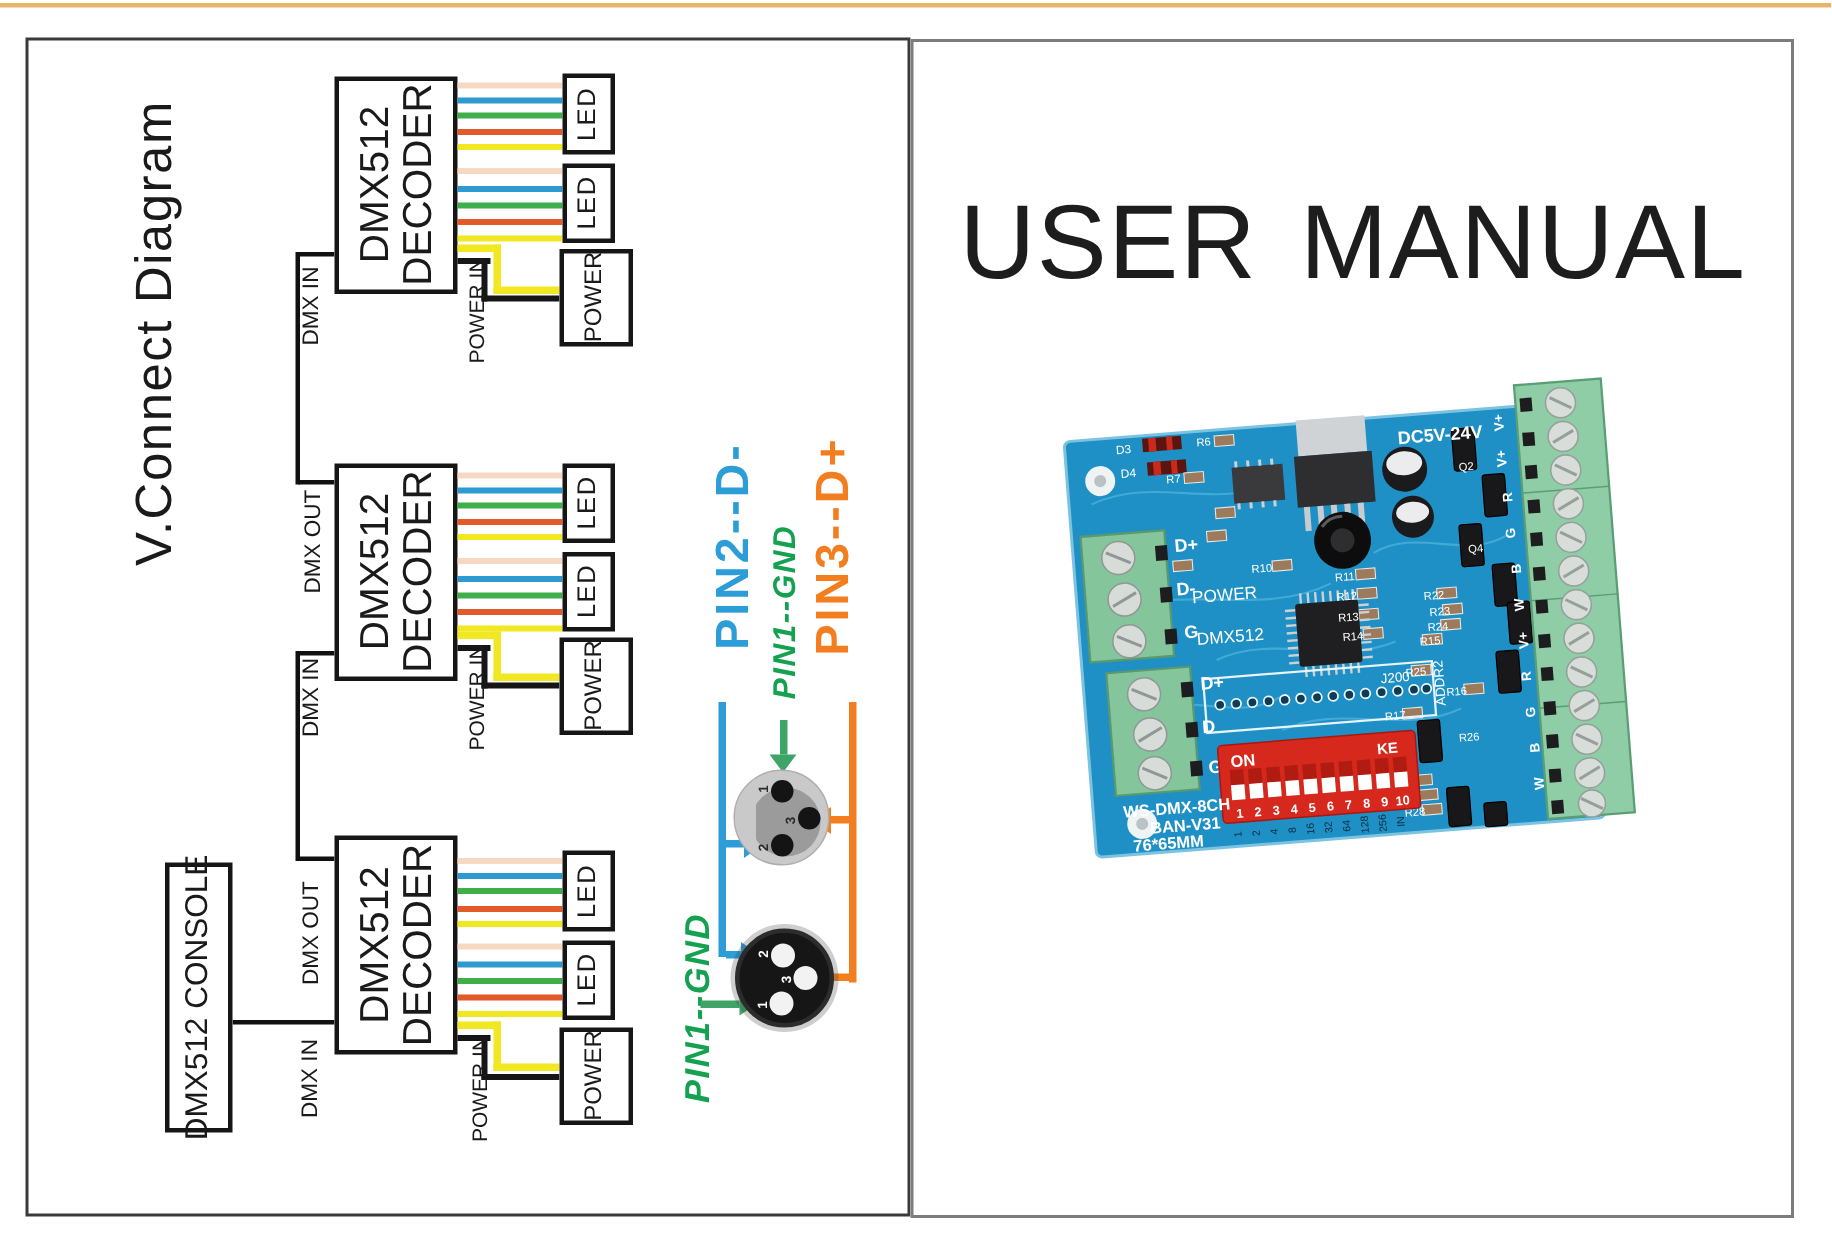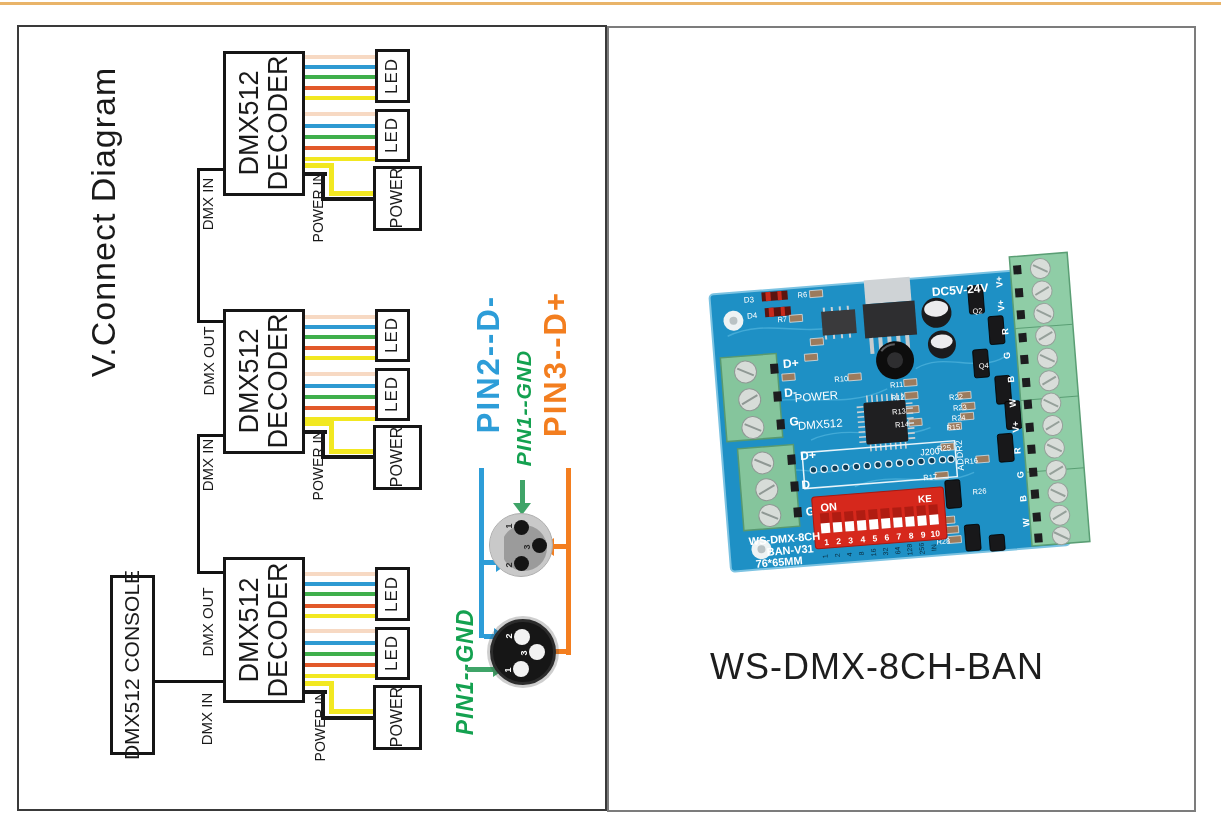--- a/index.html
+++ b/index.html
@@ -179,20 +179,21 @@
 
   <div class="xlr" style="left:490px;top:619px;width:66px;height:66px;background:#161616;border:3px solid #2c2c2c;box-shadow:0 0 0 3px rgba(60,60,60,0.25);"></div>
   <div class="pin" style="left:514px;top:629px;width:16px;height:16px;background:#f2f2f2;"></div>
   <div class="pin" style="left:529px;top:644px;width:16px;height:16px;background:#f2f2f2;"></div>
   <div class="pin" style="left:513px;top:661px;width:16px;height:16px;background:#f2f2f2;"></div>
   <div class="vlabel" style="left:510px;top:636px;font-size:9px;font-weight:bold;color:#fff;">2</div>
   <div class="vlabel" style="left:525px;top:653px;font-size:9px;font-weight:bold;color:#fff;">3</div>
   <div class="vlabel" style="left:509px;top:670px;font-size:9px;font-weight:bold;color:#fff;">1</div>
 
   <div id="rpage" class="page"></div>
+  <div id="um-title">USER MANUAL</div>
 
   <svg width="420" height="350" viewBox="0 0 420 350" style="position:absolute;left:690px;top:248px;">
     <g transform="rotate(-4.5 210 175)">
 
       <rect x="30" y="32" width="340" height="278" rx="4" fill="#1e90c5" stroke="#7cc3e2" stroke-width="2"></rect>
       <g stroke="#66c4e8" stroke-width="1.4" fill="none" opacity="0.5">
         <path d="M45,75 C90,58 130,88 170,68"></path>
         <path d="M50,150 C100,130 150,160 200,140"></path>
         <path d="M160,235 C200,220 240,245 280,230"></path>
         <path d="M70,218 C100,203 130,228 160,213"></path>
@@ -493,14 +494,13 @@
         <text transform="rotate(-90 327 164)" x="327" y="164">W</text>
         <text transform="rotate(-90 328 188)" x="328" y="188">V+</text>
         <text transform="rotate(-90 328 212)" x="328" y="212">R</text>
         <text transform="rotate(-90 329 236)" x="329" y="236">G</text>
         <text transform="rotate(-90 330 260)" x="330" y="260">B</text>
         <text transform="rotate(-90 331 284)" x="331" y="284">W</text>
       </g>
     </g>
   </svg>
 
-  <div id="model-line">WS-DMX-8CH-BAN</div>
 </div>
 
 </body></html>

